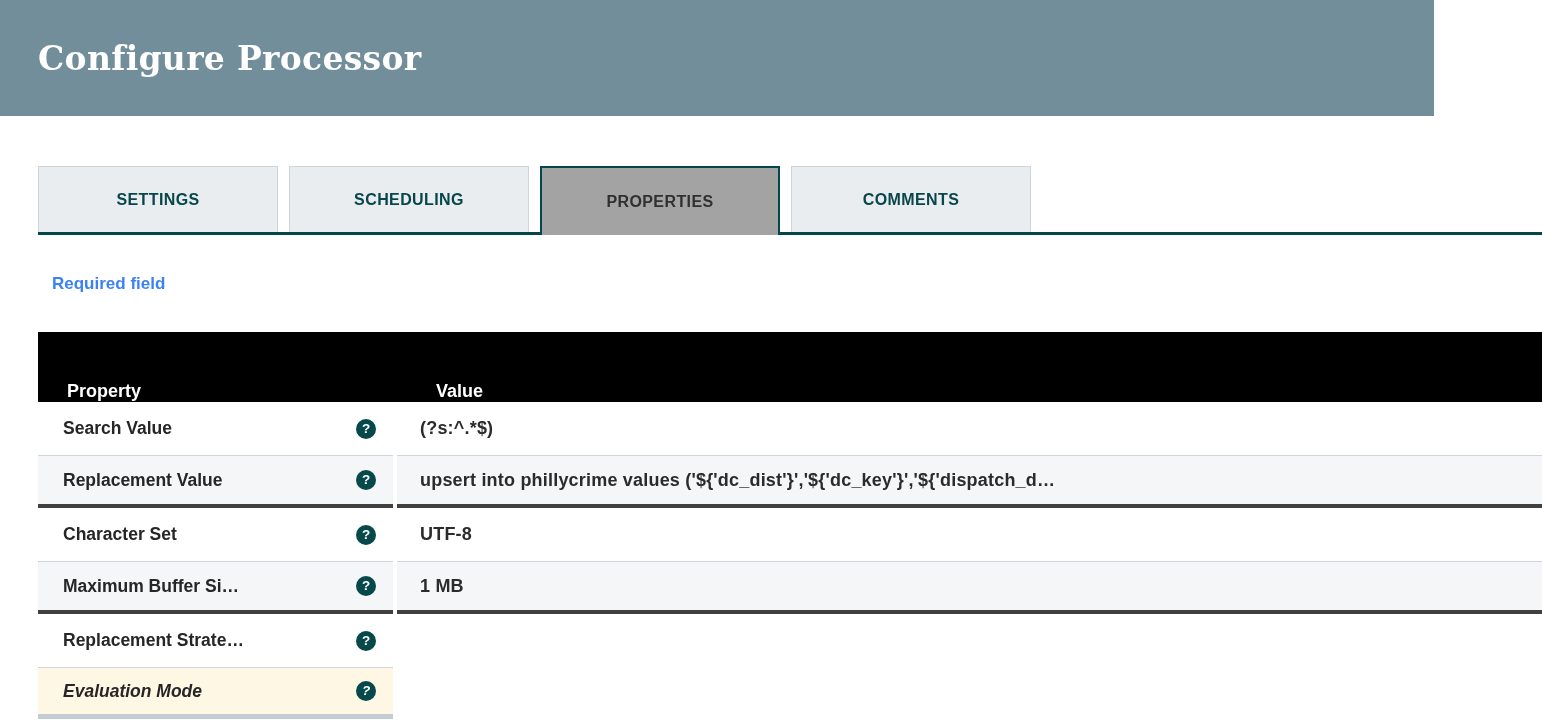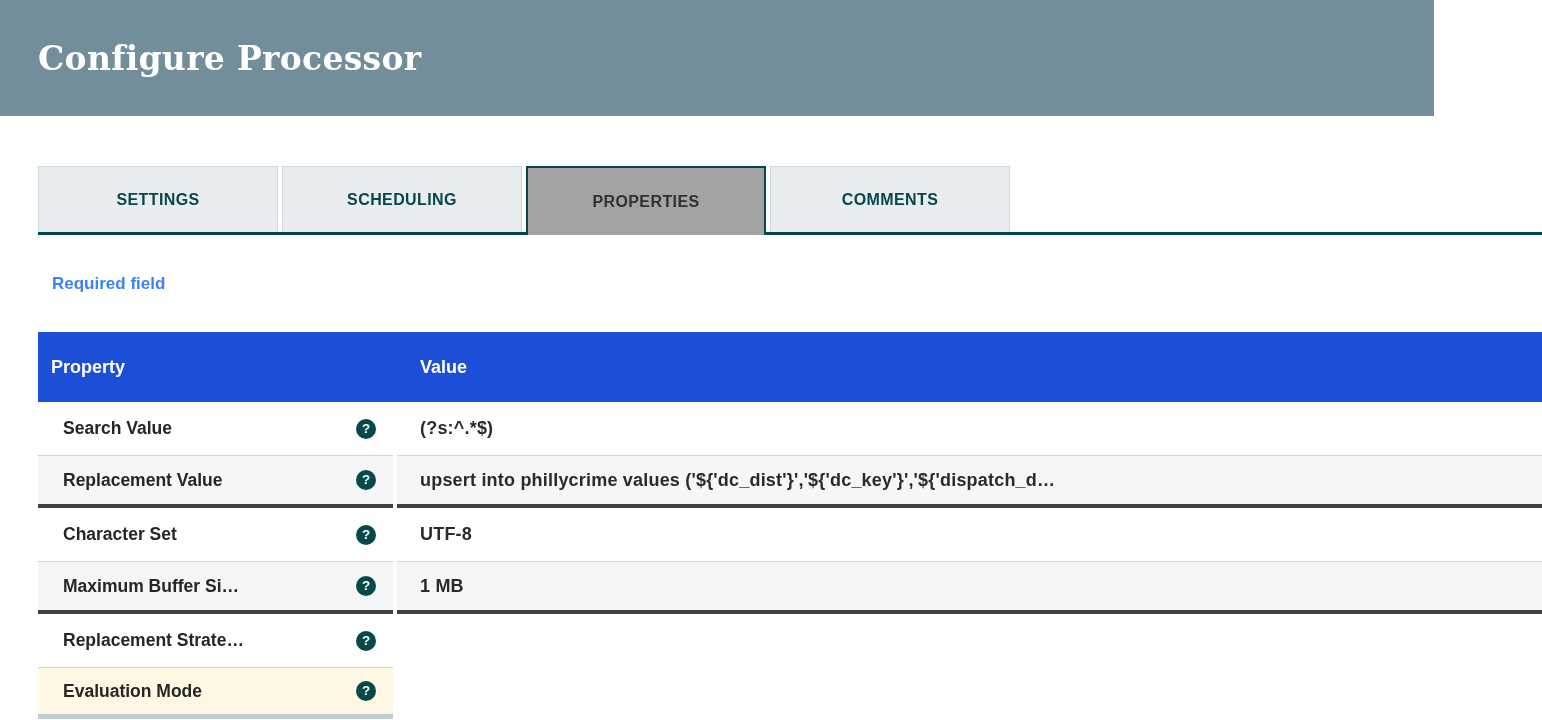--- a/index.html
+++ b/index.html
@@ -13,21 +13,21 @@
     background:#728E9B; display:flex; align-items:center;
   }
   .dialog-title {
     margin-left:38px; font-family:"DejaVu Serif", serif;
     font-size:33px; font-weight:700; color:#ffffff; letter-spacing:0.3px;
   }
 
   
   .tabbar {
     position:absolute; top:166px; left:38px; width:1504px; height:66px;
-    display:flex; gap:4px; border-bottom:3px solid #05464A;
+    display:flex; gap:11px; border-bottom:3px solid #05464A;
   }
   .tab {
     width:240px; box-sizing:border-box; flex:0 0 auto;
     display:flex; align-items:center; justify-content:center;
     font-size:16px; font-weight:700; letter-spacing:0.4px; cursor:pointer;
   }
   .tab.inactive {
     background:#E9EDEF; border:1px solid #CDD5D8; border-bottom:none; color:#07464A;
   }
   .tab.active {
@@ -37,43 +37,43 @@
 
   
   .required-field {
     position:absolute; top:274px; left:52px;
     font-size:17px; font-weight:700; color:#3b82f6;
   }
 
   
   .prop-table { position:absolute; top:332px; left:38px; width:1504px; }
   .thead {
-    height:70px; background:#1d4ed8; display:flex; align-items:center;
-    color:#ffffff; font-weight:700; font-size:18px;
+    height:70px; background:#000000; display:flex; align-items:flex-end;
+    color:#ffffff; font-weight:700; font-size:18px;padding-left:16px;
   }
   .th-prop { width:355px; padding-left:13px; box-sizing:border-box; }
   .th-val  { padding-left:27px; }
 
   .prop-row { display:flex; height:53px; }
   .cell {
     box-sizing:border-box; display:flex; align-items:center; background:#ffffff;
   }
   .prop-cell {
     width:355px; flex:0 0 355px; margin-right:4px;
     padding-left:25px; padding-right:17px; justify-content:space-between;
   }
   .val-cell { flex:1; padding-left:23px; }
   .prop-row.alt .cell {
     background:#F4F6F7;
     border-top:1px solid #CDD7DB; border-bottom:4px solid #404040;
   }
   .prop-row.highlighted { height:52px; }
   .prop-row.highlighted .cell {
     background:#FEF7E4;
-    border-top:1px solid #CDD7DB; border-bottom:5px solid #C2CCD2;
+    border-top:1px solid #CDD7DB; border-bottom:5px solid #C2CCD2;font-style:italic;
   }
   .prop-label { font-size:17.5px; font-weight:700; color:#262626; white-space:nowrap; }
   .val-label  { font-size:18px; font-weight:700; color:#2B2B2B; letter-spacing:0.2px; white-space:nowrap; overflow:hidden; }
   .help-icon {
     width:20px; height:20px; flex:0 0 20px; border-radius:50%;
     background:#07494B; color:#ffffff; font-size:13.5px; font-weight:700;
     display:flex; align-items:center; justify-content:center; cursor:pointer;
     line-height:1;
   }
 </style>

